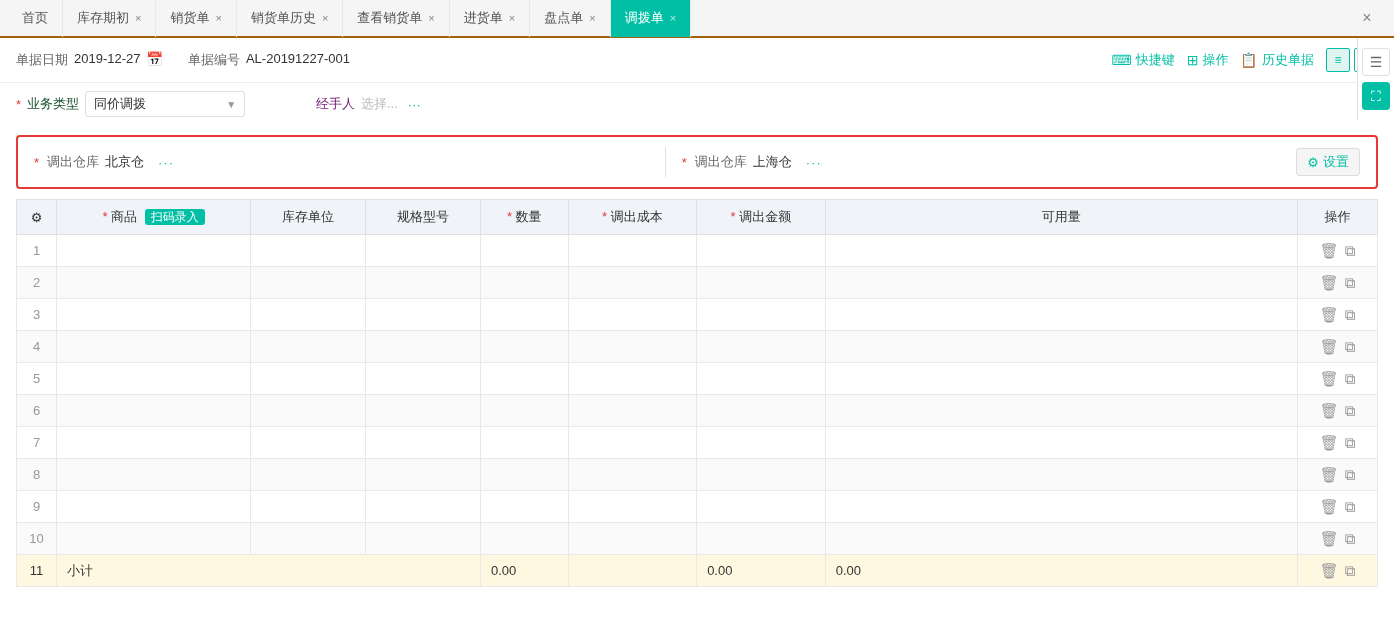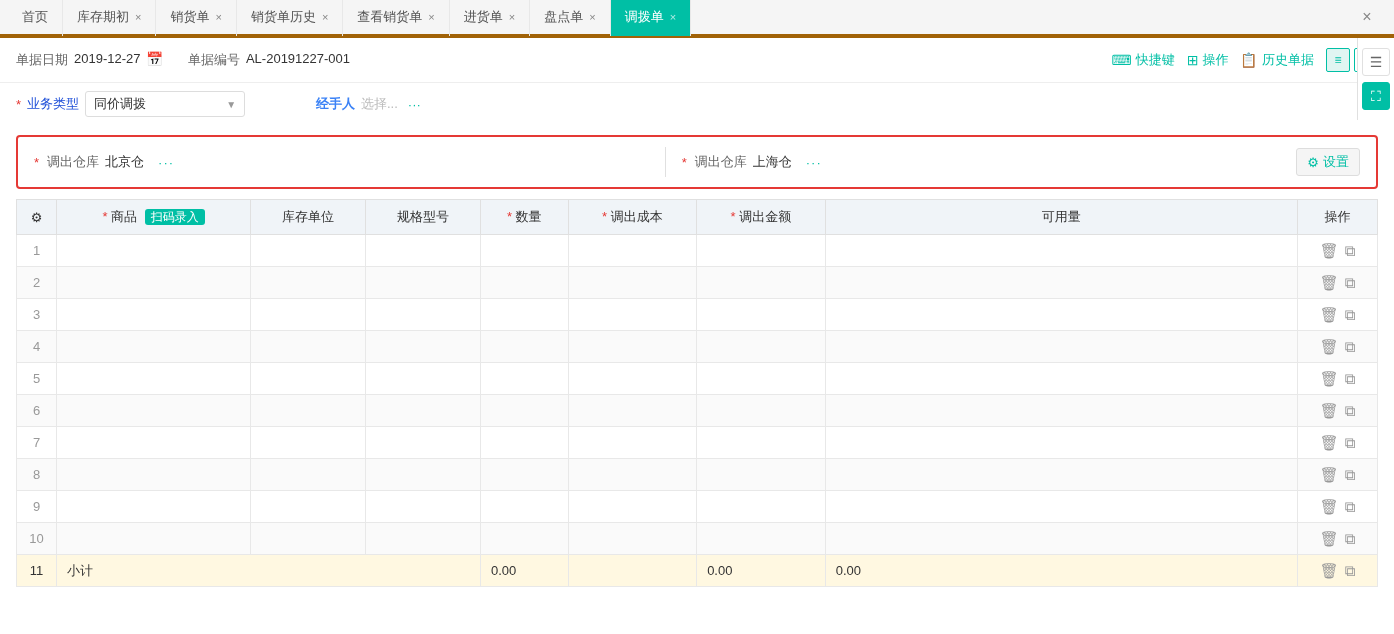--- a/index.html
+++ b/index.html
@@ -1,20 +1,20 @@
 <!DOCTYPE html>
 <html><head>
   <meta charset="utf-8">
   <style>
     * { box-sizing: border-box; margin: 0; padding: 0; }
     body { font-family: 'Microsoft YaHei', Arial, sans-serif; font-size: 13px; background: #fff; color: #333; overflow: hidden; }
     
     
     .tab-bar {
-      display: flex; align-items: center; background: #f5f5f5; border-bottom: 4px solid #a16207;
+      display: flex; align-items: center; background: #f5f5f5; border-bottom: 2px solid #a16207;
       height: 38px; padding: 0 8px; position: relative;
     }
     .tab-item {
       display: flex; align-items: center; padding: 0 14px; height: 38px; cursor: pointer;
       font-size: 13px; color: #555; border-right: 1px solid #e8e8e8; white-space: nowrap;
     }
     .tab-item.active { background: #00bfa5; color: #fff; }
     .tab-close {
       margin-left: 6px; font-size: 11px; cursor: pointer; color: inherit; opacity: 0.7;
     }
@@ -52,29 +52,29 @@
       margin-left: auto; background: #f5f5f5; border: 1px solid #ddd; border-radius: 3px;
       padding: 4px 10px; cursor: pointer; color: #00bfa5; font-size: 13px; display: flex; align-items: center; gap: 4px;
     }
 
     
     .biz-row {
       padding: 8px 16px; display: flex; align-items: center; gap: 0;
     }
     .biz-field { display: flex; align-items: center; gap: 6px; min-width: 280px; }
     .biz-req { color: #e53935; }
-    .biz-label { color: #1d4ed8; font-family: Liberation Serif, serif; }
+    .biz-label { color: #14532d; font-family: Liberation Serif, serif; }
     .biz-select {
       display: flex; align-items: center; gap: 4px; cursor: pointer;
       border: 1px solid #ddd; border-radius: 3px; padding: 3px 8px; background: #fff; min-width: 160px;
     }
     .biz-select-val { color: #333; flex: 1; }
     .chevron-icon { color: #999; font-size: 10px; }
     .manager-field { display: flex; align-items: center; gap: 6px; margin-left: 20px; }
-    .manager-label { color: #3b82f6; font-weight: bold; }
+    .manager-label { color: #701a75; }
     .manager-select { color: #bbb; cursor: pointer; }
     .manager-dots { color: #00bfa5; cursor: pointer; margin-left: 4px; }
 
     
     .table-container { margin: 0 16px; overflow-x: auto; }
     table { width: 100%; border-collapse: collapse; font-size: 13px; }
     thead th {
       background: #f0f4f8; padding: 8px 10px; text-align: center; border: 1px solid #e0e0e0;
       font-weight: normal; color: #333; white-space: nowrap;
     }

